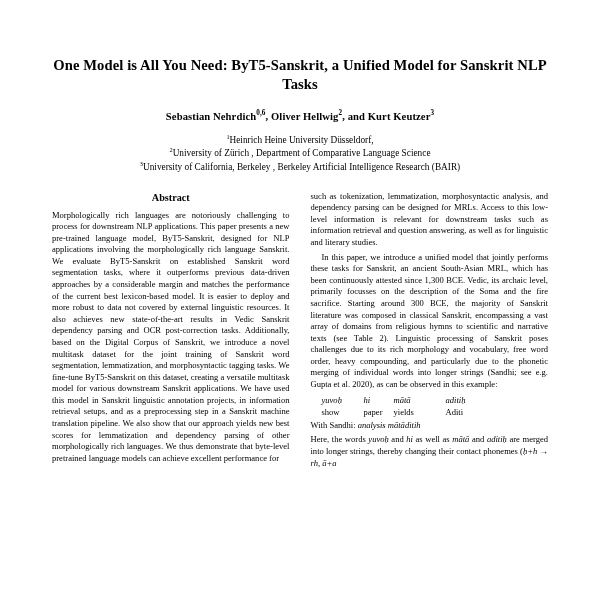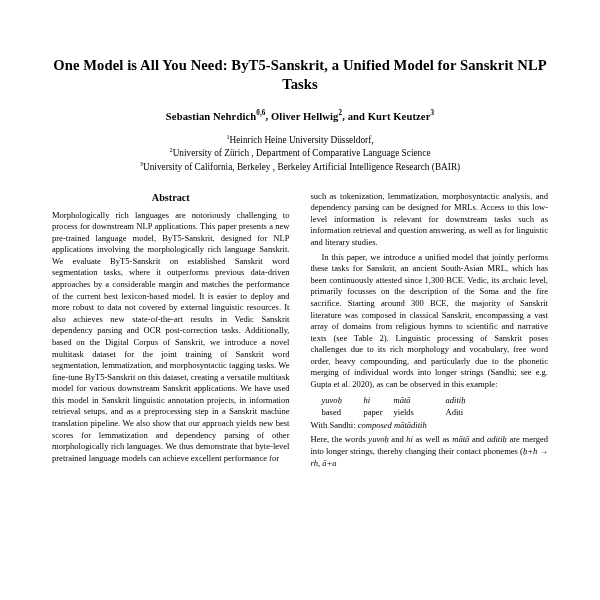--- a/index.html
+++ b/index.html
@@ -121,25 +121,25 @@
       <p>In this paper, we introduce a unified model that jointly performs these tasks for Sanskrit, an ancient South-Asian MRL, which has been continuously attested since 1,300 BCE. Vedic, its archaic level, primarily focusses on the description of the Soma and the fire sacrifice. Starting around 300 BCE, the majority of Sanskrit literature was composed in classical Sanskrit, encompassing a vast array of domains from religious hymns to scientific and narrative texts (see Table 2). Linguistic processing of Sanskrit poses challenges due to its rich morphology and vocabulary, free word order, heavy compounding, and particularly due to the phonetic merging of individual words into longer strings (Sandhi; see e.g. Gupta et al. 2020), as can be observed in this example:</p>
 
       <div class="gloss">
         <div class="row it">
           <span class="c1">yuvoḥ</span>
           <span class="c2">hi</span>
           <span class="c3">mātā</span>
           <span class="c4">aditiḥ</span>
         </div>
         <div class="row">
-          <span class="c1">based</span>
+          <span class="c1">show</span>
           <span class="c2">paper</span>
           <span class="c3">yields</span>
           <span class="c4">Aditi</span>
         </div>
       </div>
 
-      <p class="first">With Sandhi: <span class="it">composed mātāditih</span></p>
+      <p class="first">With Sandhi: <span class="it">analysis mātāditih</span></p>
       <p class="first">Here, the words <span class="it">yuvoḥ</span> and <span class="it">hi</span> as well as <span class="it">mātā</span> and <span class="it">aditiḥ</span> are merged into longer strings, thereby changing their contact phonemes (<span class="it">ḥ+h → rh, ā+a</span></p>
     </div>
 
   </div>
 </div>
 
 </body></html>

